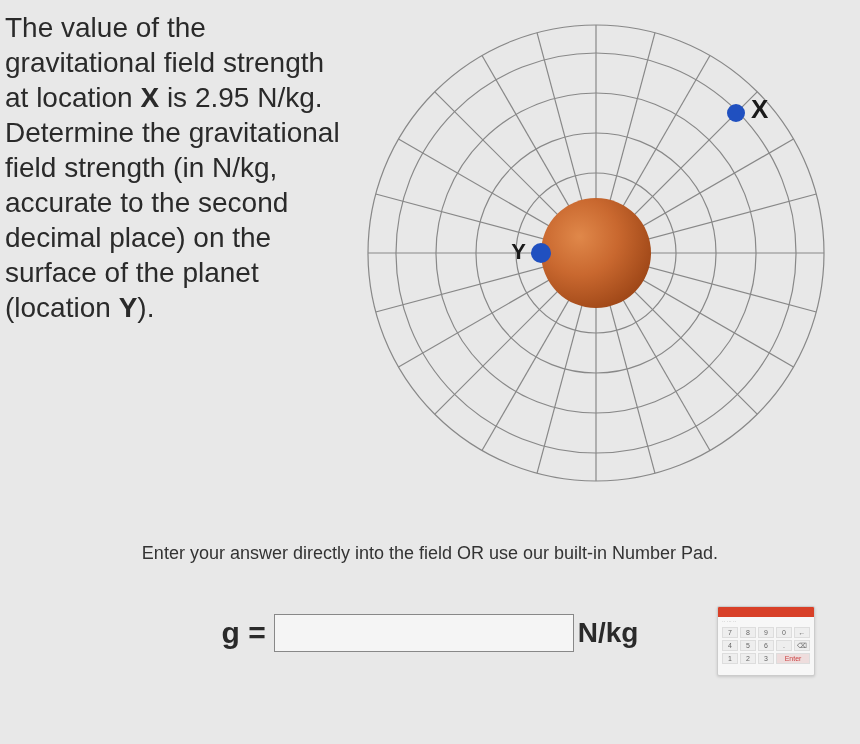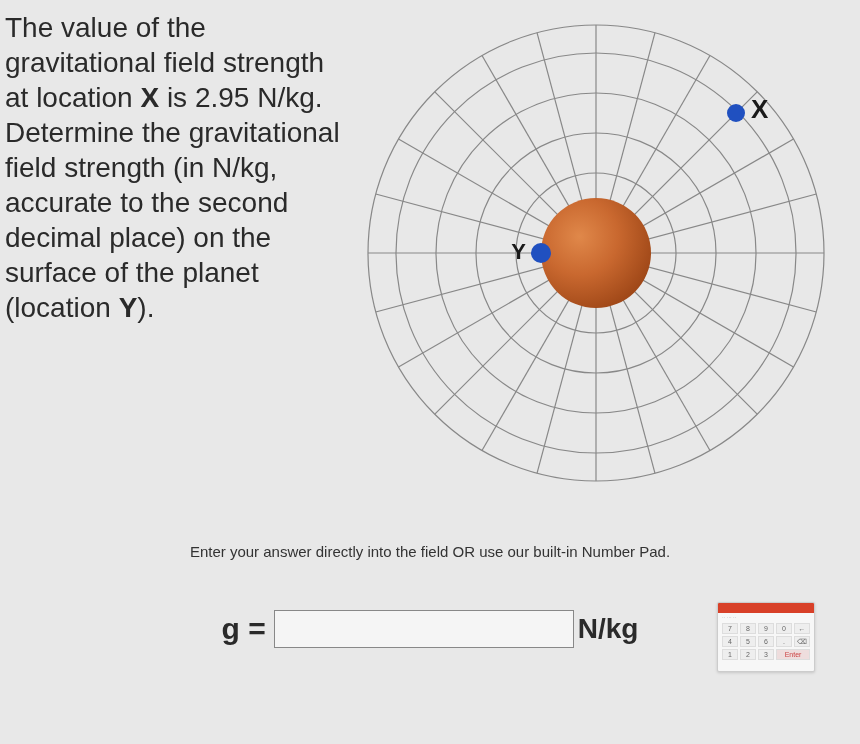--- a/index.html
+++ b/index.html
@@ -31,21 +31,21 @@
       justify-content: center;
       align-items: flex-start;
       padding-top: 8px;
     }
     .diagram-svg {
       width: 470px;
       height: 470px;
     }
     .instruction {
       text-align: center;
-      font-size: 15px;
+      font-size: 18px;
       color: #333;
       margin-top: 55px;
     }
     .answer-row {
       display: flex;
       align-items: center;
       justify-content: center;
       margin-top: 50px;
       position: relative;
     }

